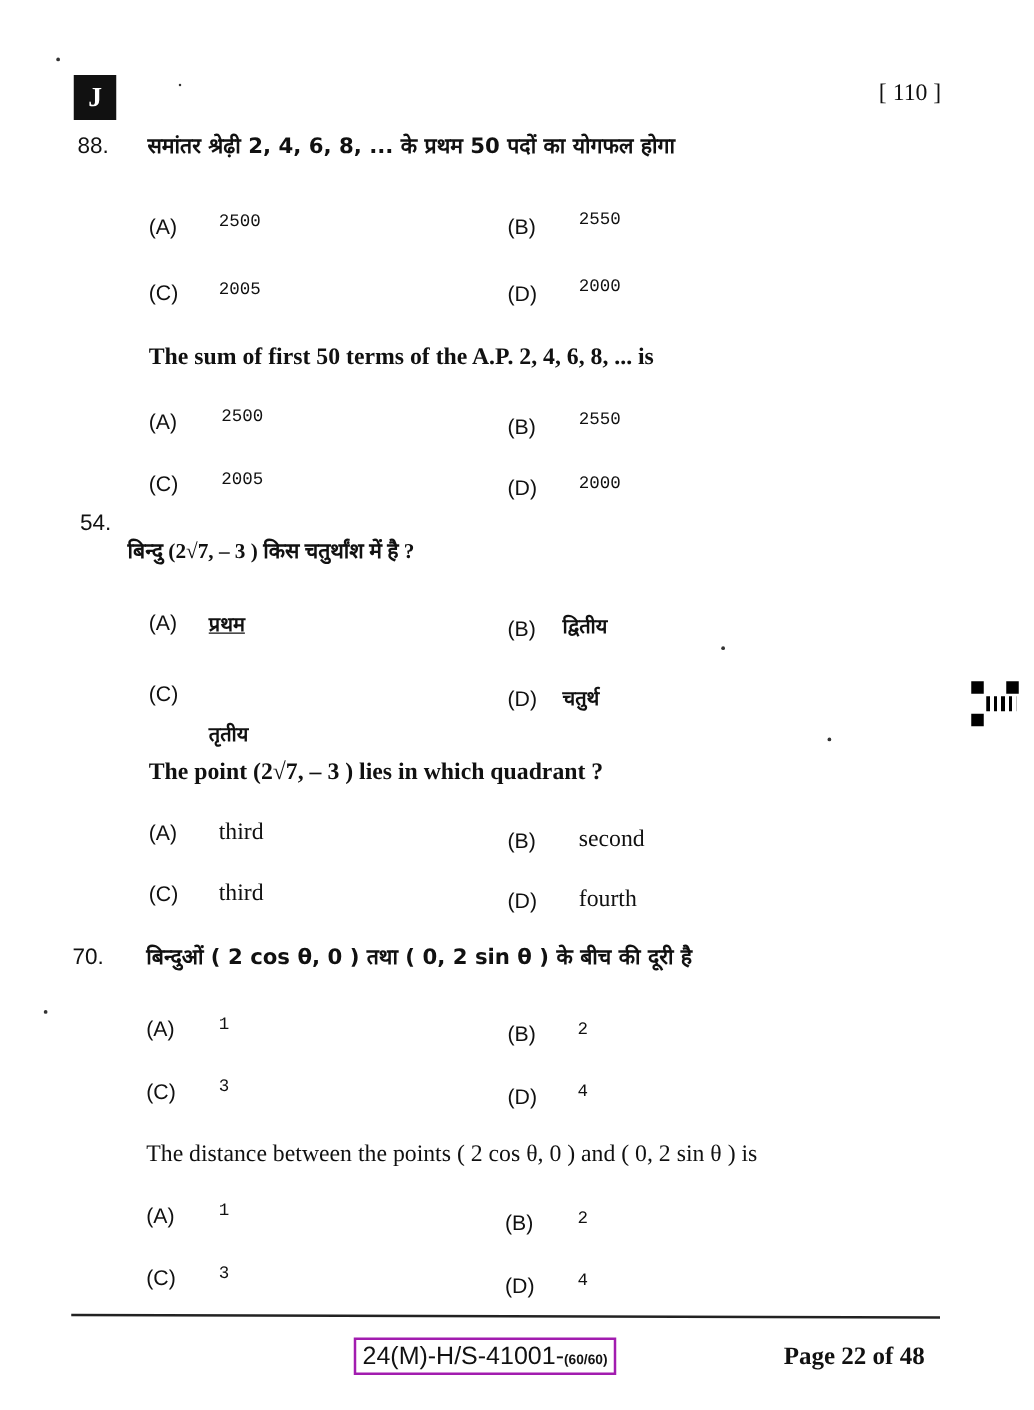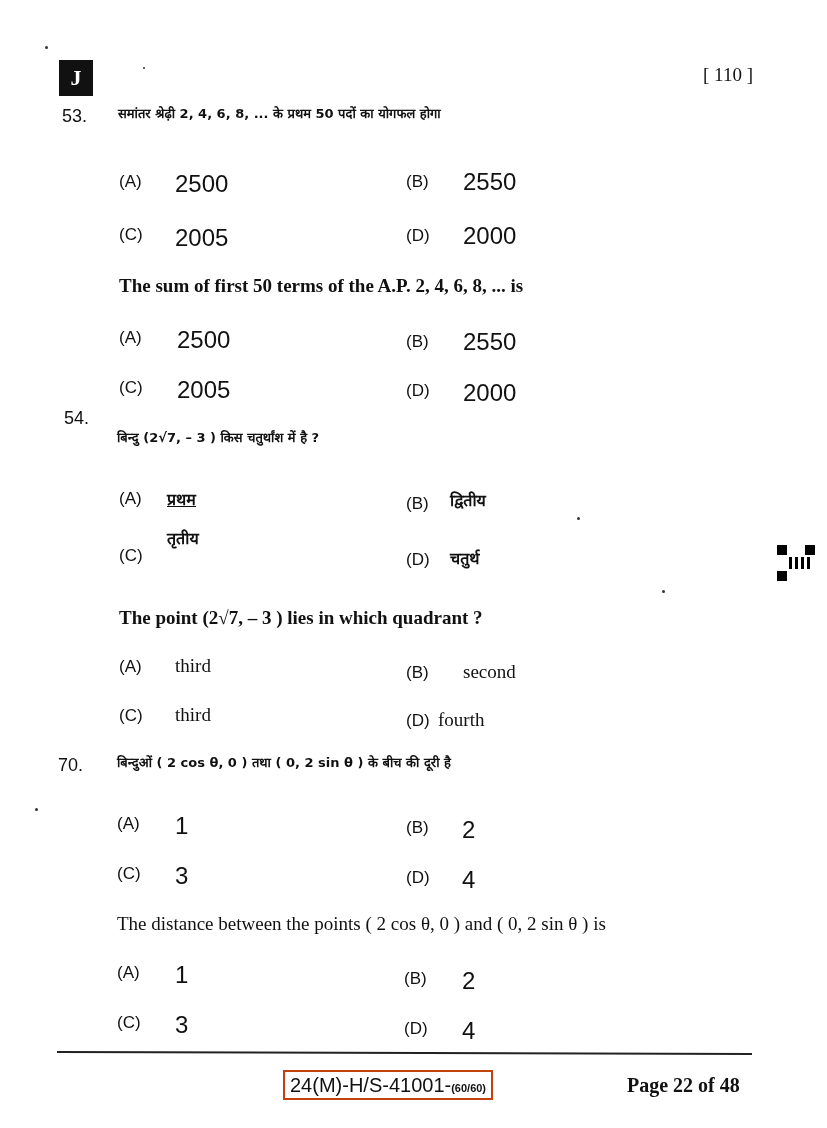--- a/index.html
+++ b/index.html
@@ -8,29 +8,29 @@
     font-family: "DejaVu Serif", "Liberation Serif", serif; color: #111;
   }
   .abs { position: absolute; }
   .badge-j {
     left: 59px; top: 60px; width: 34px; height: 36px; background: #111; color: #fff;
     font-family: "Liberation Serif", serif; font-weight: bold; font-size: 22px;
     display: flex; align-items: center; justify-content: center;
   }
   .qcode { right: 74px; top: 64px; font-family: "Liberation Serif", serif; font-size: 19px; }
   .qnum { font-family: "Liberation Sans", sans-serif; font-size: 18px; }
-  .qtext { font-family: "DejaVu Sans", sans-serif; font-size: 13px; font-weight: bold; }
+  .qtext { font-family: "DejaVu Sans", sans-serif; font-size: 17px; font-weight: bold; }
   .entext { font-family: "Liberation Serif", serif; font-size: 19px; font-weight: bold; }
   .opt-label { font-family: "Liberation Sans", sans-serif; font-size: 17px; }
-  .opt-val { font-family: Liberation Sans, sans-serif; font-size: 24px; }
+  .opt-val { font-family: Liberation Mono, monospace; font-size: 14px; }
   .opt-val-hi { font-family: "DejaVu Sans", sans-serif; font-size: 16px; font-weight: bold; }
   .opt-val-en { font-family: "Liberation Serif", serif; font-size: 19px; }
   .rule { left: 57px; width: 695px; top: 1052px; height: 2px; background: #222; transform: rotate(0.15deg); }
   .code-box {
-    left: 283px; top: 1070px; border: 2px solid #c2410c; padding: 0 5px;
+    left: 283px; top: 1070px; border: 2px solid #a21caf; padding: 0 5px;
     font-family: "Liberation Sans", sans-serif; font-size: 20px; line-height: 26px; height: 26px;
   }
   .code-box small { font-size: 11px; font-weight: bold; }
   .page-no { left: 627px; top: 1074px; font-family: "Liberation Serif", serif; font-size: 20px; font-weight: bold; }
   .qr {
     left: 777px; top: 545px; width: 38px; height: 36px;
     background:
       linear-gradient(#000,#000) 0 0/10px 10px no-repeat,
       linear-gradient(#000,#000) 28px 0/10px 10px no-repeat,
       linear-gradient(#000,#000) 0 26px/10px 10px no-repeat,
@@ -43,21 +43,21 @@
 
 <div class="abs dot" style="left:45px;top:46px;"></div>
 <div class="abs dot" style="left:143px;top:67px;width:2px;height:2px;"></div>
 <div class="abs dot" style="left:35px;top:808px;"></div>
 <div class="abs dot" style="left:577px;top:517px;"></div>
 <div class="abs dot" style="left:662px;top:590px;"></div>
 
 <div class="abs badge-j">J</div>
 <div class="abs qcode">[ 110 ]</div>
 
-<div class="abs qnum" style="left:62px;top:106px;">53.</div>
+<div class="abs qnum" style="left:62px;top:106px;">88.</div>
 <div class="abs qtext" style="left:118px;top:104px;">समांतर श्रेढ़ी 2, 4, 6, 8, ... के प्रथम 50 पदों का योगफल होगा</div>
 
 <div class="abs opt-label" style="left:119px;top:172px;">(A)</div>
 <div class="abs opt-val" style="left:175px;top:170px;">2500</div>
 <div class="abs opt-label" style="left:406px;top:172px;">(B)</div>
 <div class="abs opt-val" style="left:463px;top:168px;">2550</div>
 <div class="abs opt-label" style="left:119px;top:225px;">(C)</div>
 <div class="abs opt-val" style="left:175px;top:224px;">2005</div>
 <div class="abs opt-label" style="left:406px;top:226px;">(D)</div>
 <div class="abs opt-val" style="left:463px;top:222px;">2000</div>
@@ -67,41 +67,41 @@
 <div class="abs opt-label" style="left:119px;top:328px;">(A)</div>
 <div class="abs opt-val" style="left:177px;top:326px;">2500</div>
 <div class="abs opt-label" style="left:406px;top:332px;">(B)</div>
 <div class="abs opt-val" style="left:463px;top:328px;">2550</div>
 <div class="abs opt-label" style="left:119px;top:378px;">(C)</div>
 <div class="abs opt-val" style="left:177px;top:376px;">2005</div>
 <div class="abs opt-label" style="left:406px;top:381px;">(D)</div>
 <div class="abs opt-val" style="left:463px;top:379px;">2000</div>
 
 <div class="abs qnum" style="left:64px;top:408px;">54.</div>
-<div class="abs qtext" style="left:117px;top:428px;">बिन्दु (2√7, – 3 ) किस चतुर्थांश में है ?</div>
+<div class="abs qtext" style="left:102px;top:428px;font-family:Liberation Serif, serif;">बिन्दु (2√7, – 3 ) किस चतुर्थांश में है ?</div>
 
 <div class="abs opt-label" style="left:119px;top:489px;">(A)</div>
 <div class="abs opt-val-hi" style="left:167px;top:488px;text-decoration:underline;">प्रथम</div>
 <div class="abs opt-label" style="left:406px;top:494px;">(B)</div>
 <div class="abs opt-val-hi" style="left:450px;top:489px;">द्वितीय</div>
 <div class="abs opt-label" style="left:119px;top:546px;">(C)</div>
-<div class="abs opt-val-hi" style="left:167px;top:527px;text-align:right;">तृतीय</div>
+<div class="abs opt-val-hi" style="left:167px;top:576px;text-align:right;">तृतीय</div>
 <div class="abs opt-label" style="left:406px;top:550px;">(D)</div>
 <div class="abs opt-val-hi" style="left:450px;top:547px;">चतुर्थ</div>
 
 <div class="abs entext" style="left:119px;top:607px;">The point (2√7, – 3 ) lies in which quadrant ?</div>
 
 <div class="abs opt-label" style="left:119px;top:657px;">(A)</div>
 <div class="abs opt-val-en" style="left:175px;top:655px;">third</div>
 <div class="abs opt-label" style="left:406px;top:663px;">(B)</div>
 <div class="abs opt-val-en" style="left:463px;top:661px;text-align:center;">second</div>
 <div class="abs opt-label" style="left:119px;top:706px;">(C)</div>
 <div class="abs opt-val-en" style="left:175px;top:704px;">third</div>
 <div class="abs opt-label" style="left:406px;top:711px;">(D)</div>
-<div class="abs opt-val-en" style="left:438px;top:709px;">fourth</div>
+<div class="abs opt-val-en" style="left:463px;top:709px;">fourth</div>
 
 <div class="abs qnum" style="left:58px;top:755px;">70.</div>
 <div class="abs qtext" style="left:117px;top:753px;">बिन्दुओं ( 2 cos θ, 0 ) तथा ( 0, 2 sin θ ) के बीच की दूरी है</div>
 
 <div class="abs opt-label" style="left:117px;top:814px;">(A)</div>
 <div class="abs opt-val" style="left:175px;top:812px;">1</div>
 <div class="abs opt-label" style="left:406px;top:818px;">(B)</div>
 <div class="abs opt-val" style="left:462px;top:816px;">2</div>
 <div class="abs opt-label" style="left:117px;top:864px;">(C)</div>
 <div class="abs opt-val" style="left:175px;top:862px;">3</div>

